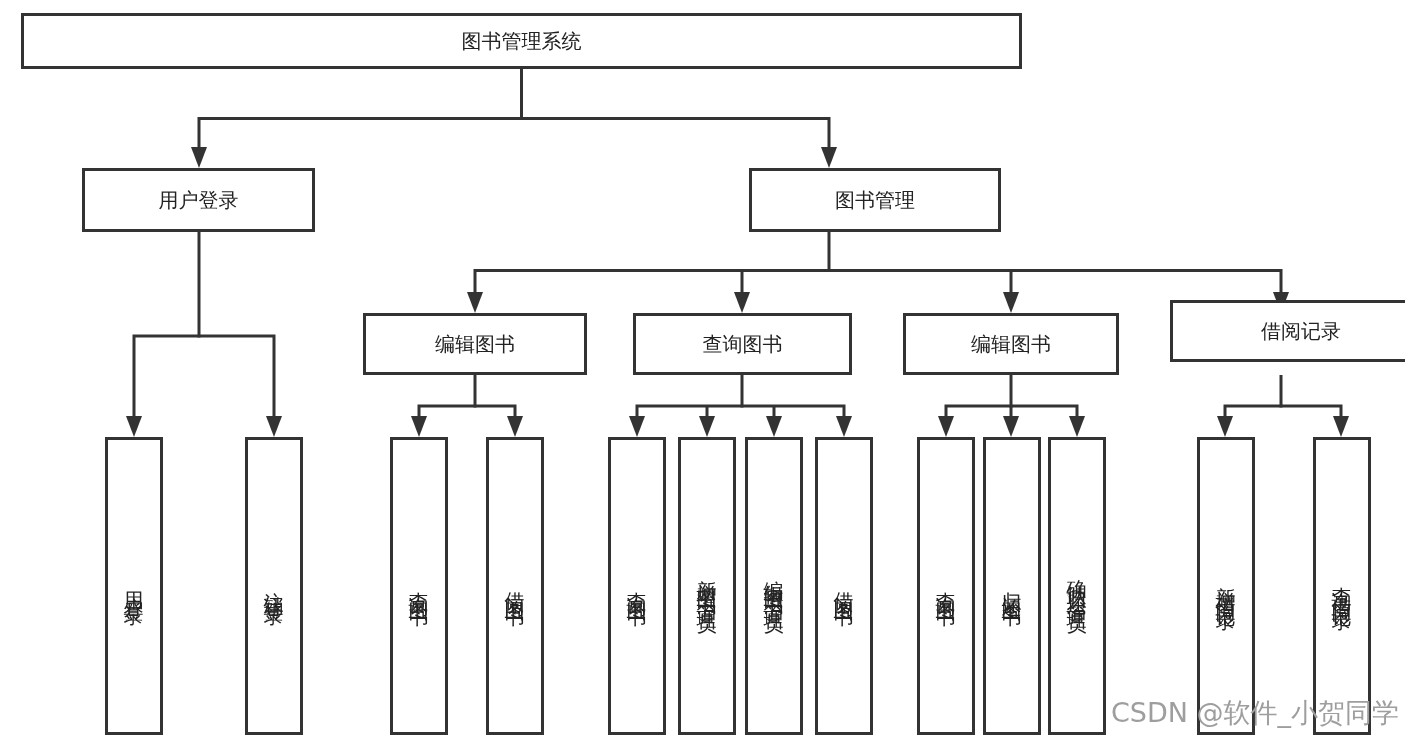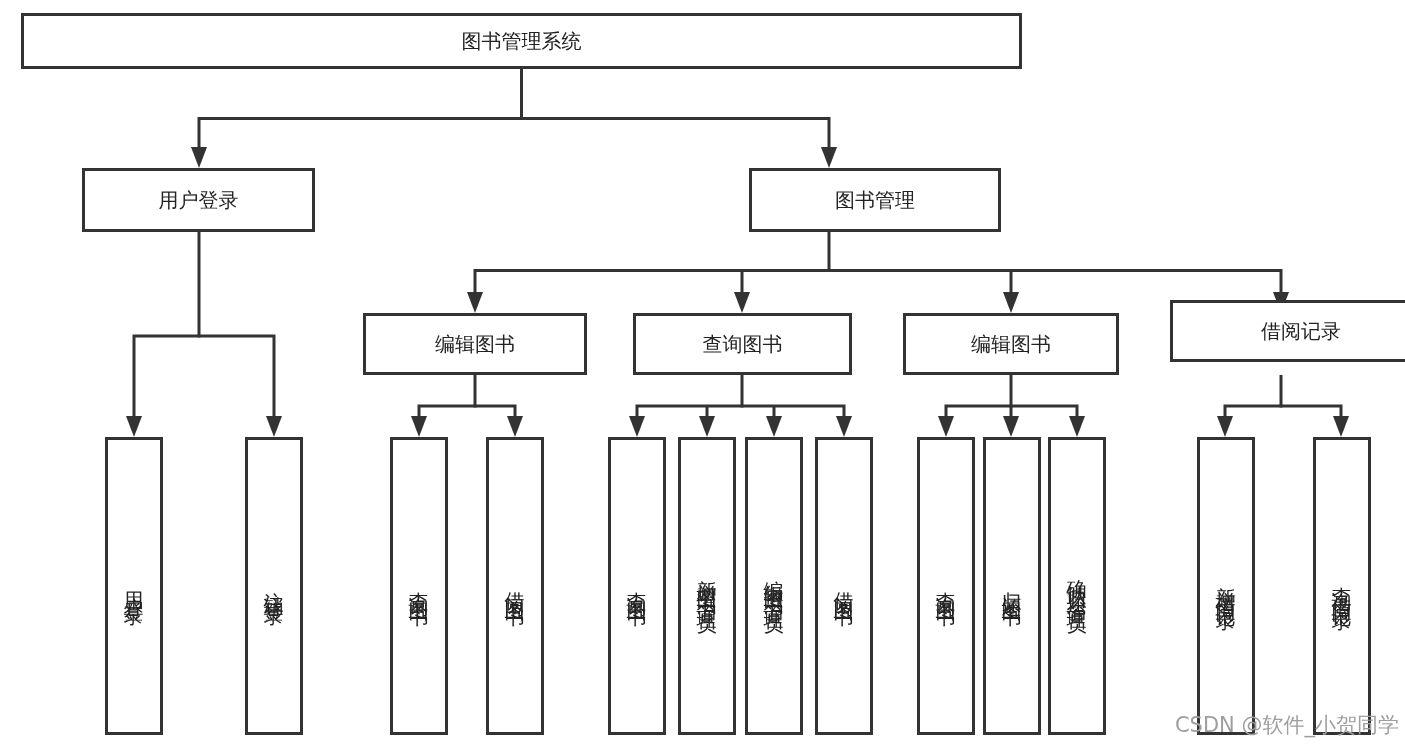--- a/index.html
+++ b/index.html
@@ -42,23 +42,23 @@
   }
   .vbox .vtext{
     writing-mode:vertical-rl;
     text-orientation:mixed;
     letter-spacing:5px;
     line-height:1;
     white-space:nowrap;
   }
   .watermark{
     position:absolute;
-    right:6px;bottom:8px;
+    right:6px;bottom:16px;
     color:var(--watermark-color);
-    font-size:21px;
+    font-size:27px;
     z-index:3;
     white-space:nowrap;
   }
 </style>
 </head>
 <body>
 
 <div class="canvas">
 
   <svg class="connectors" viewBox="0 0 1405 747" xmlns="http://www.w3.org/2000/svg">

